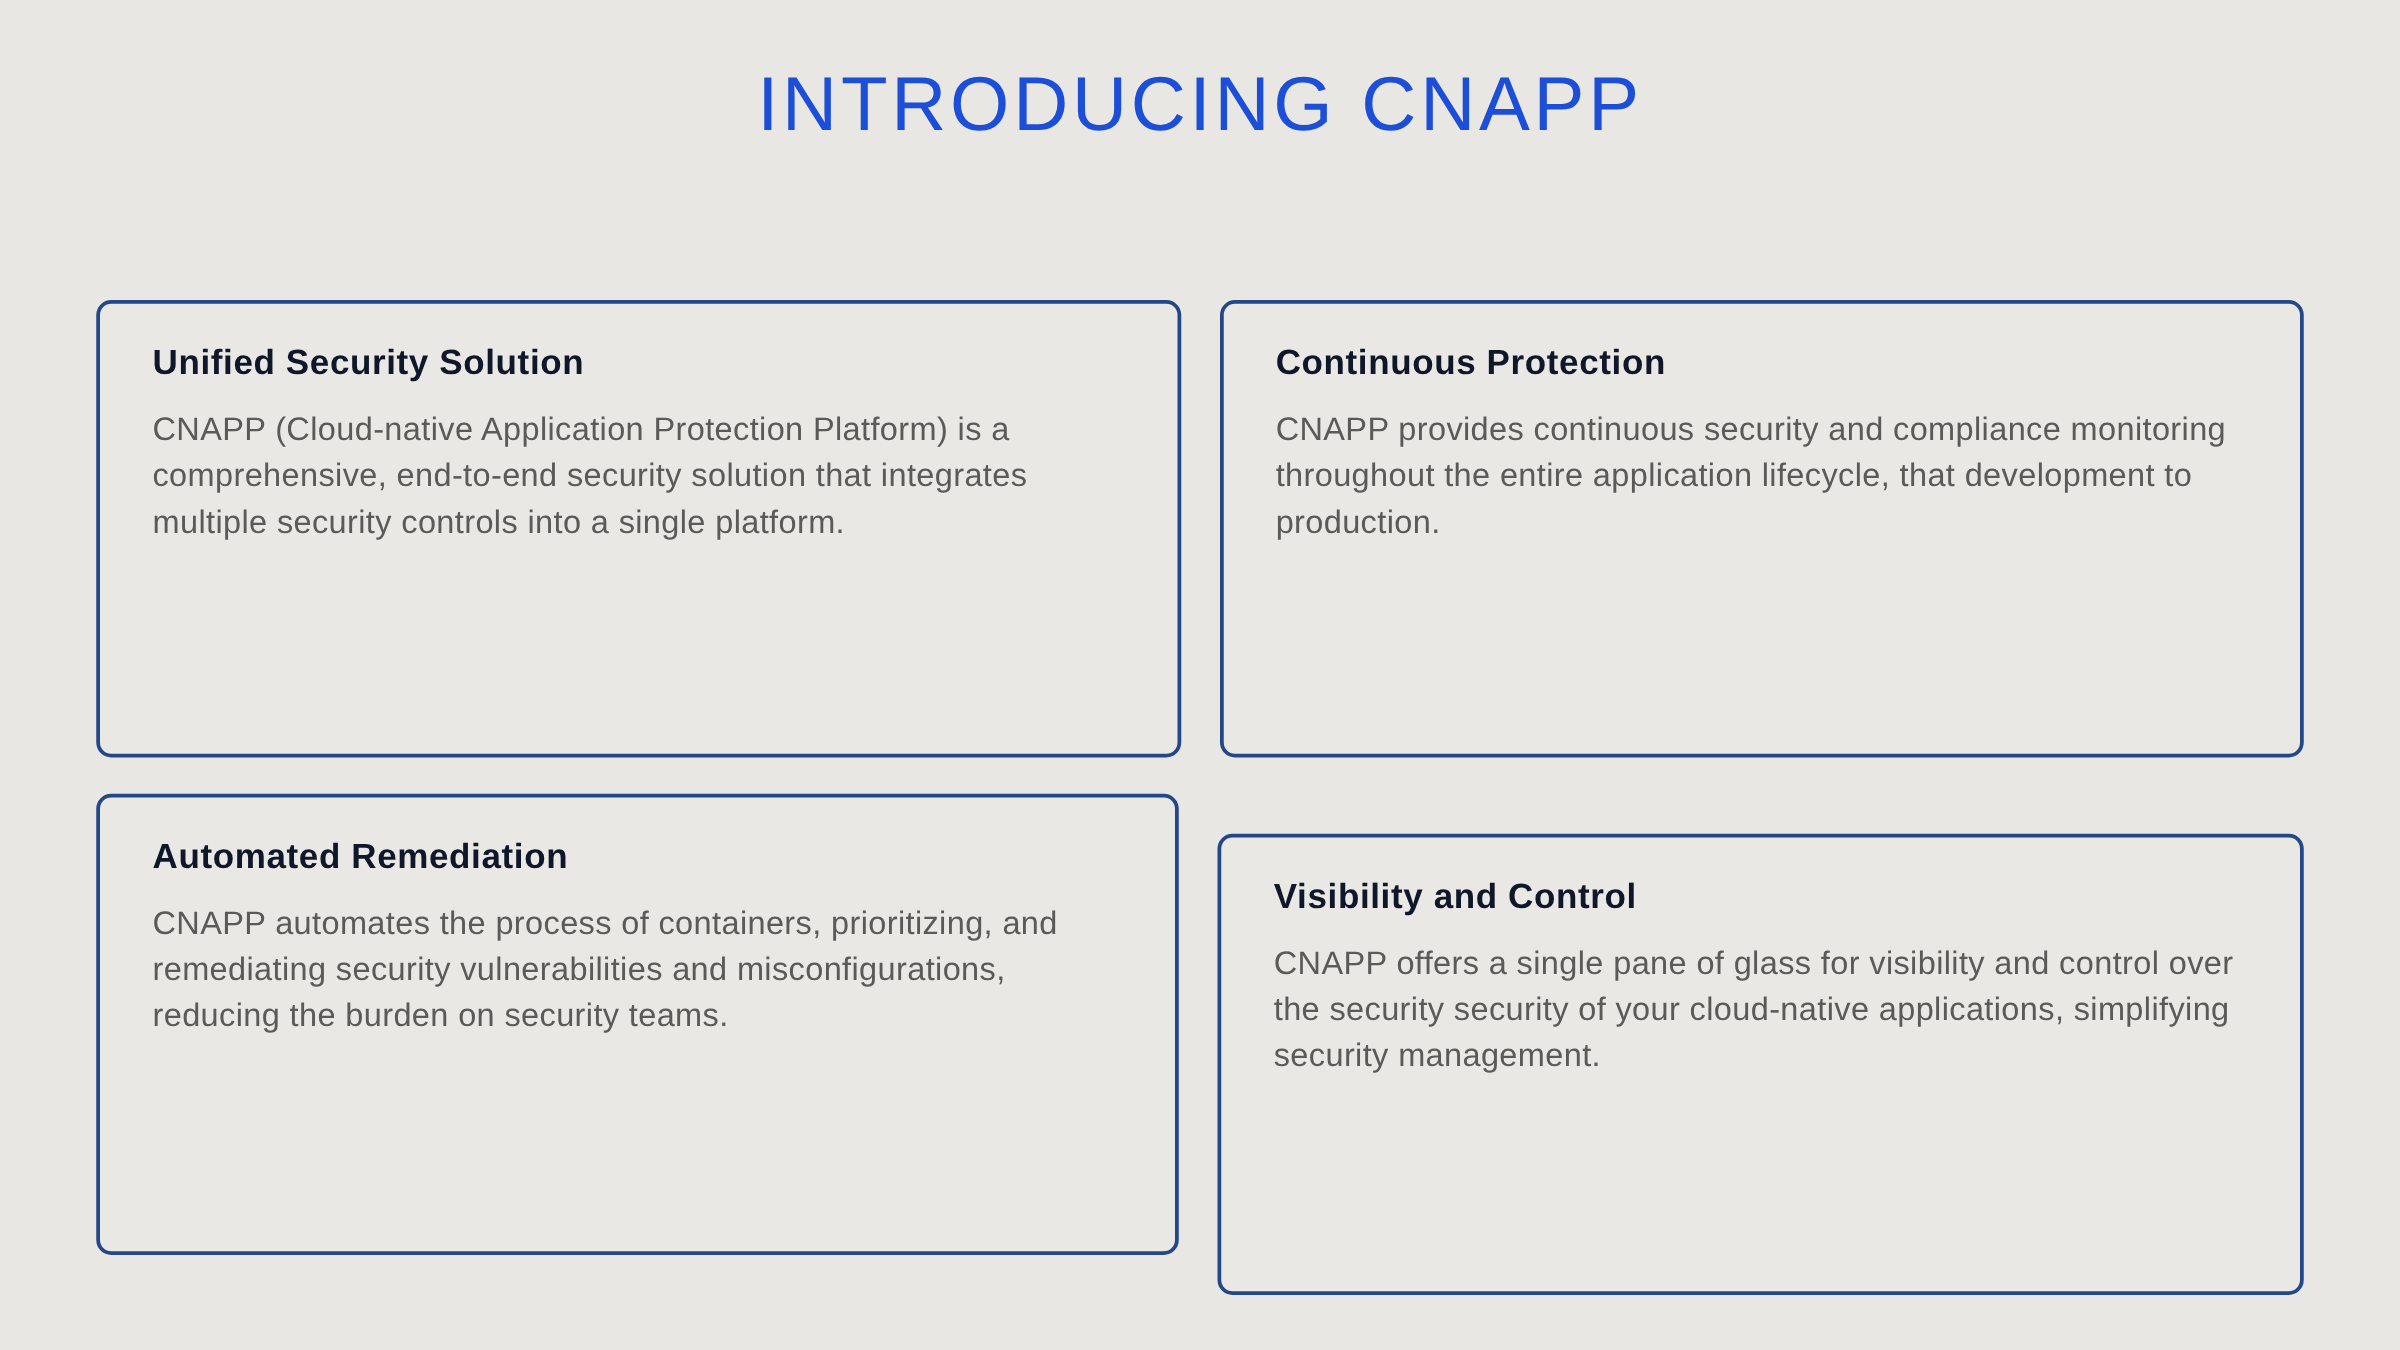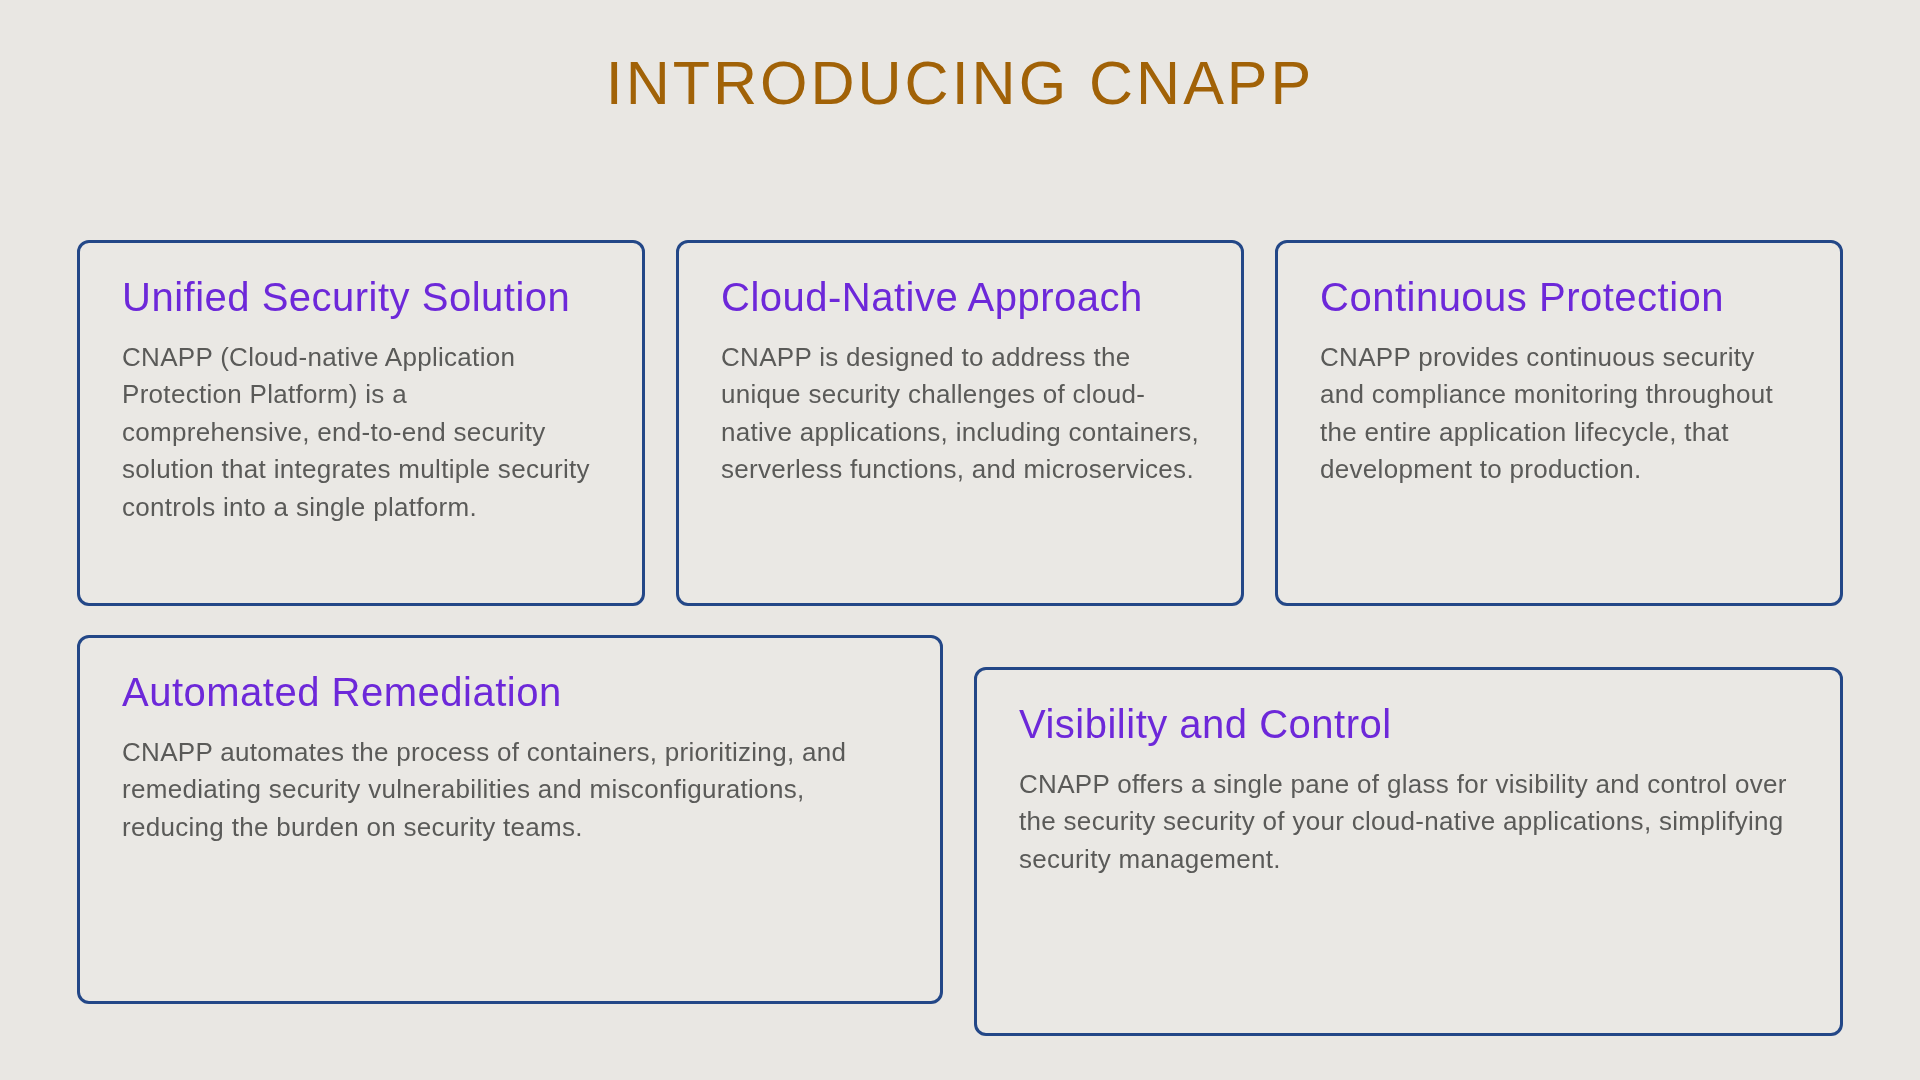--- a/index.html
+++ b/index.html
@@ -17,21 +17,21 @@
   }
   .slide-title {
     position: absolute;
     top: 48px;
     left: 0;
     width: 100%;
     text-align: center;
     font-size: 61px;
     font-weight: 300;
     letter-spacing: 3px;
-    color: #a16207;
+    color: #1d4ed8;
     font-stretch: condensed;
   }
   .cards-row {
     position: absolute;
     left: 77px;
     width: 1766px;
     display: flex;
     gap: 31px;
   }
   .row-1 { top: 240px; height: 366px; }
@@ -42,24 +42,24 @@
     border: 3px solid #234787;
     border-radius: 12px;
     background: #eae8e4;
     padding: 30px 42px 0 42px;
   }
   .row-1 .card { flex: 1 1 0; }
   .row-2 .card-wide-left  { width: 866px; flex: 0 0 auto; }
   .row-2 .card-wide-right { flex: 1 1 0; margin-top: 32px; }
   .card-title {
     margin: 0 0 18px 0;
-    font-size: 40px;
-    font-weight: 400;
+    font-size: 28px;
+    font-weight: 700;
     letter-spacing: 0.5px;
-    color: #6d28d9;
+    color: #0f172a;
     line-height: 1.2;
   }
   .card-body {
     margin: 0;
     font-size: 26px;
     font-weight: 300;
     letter-spacing: 0.3px;
     color: #5a5a58;
     line-height: 1.44;
   }
@@ -71,24 +71,20 @@
 
   <div class="slide-title">INTRODUCING CNAPP</div>
 
   <div class="cards-row row-1">
 
     <div class="card">
       <h2 class="card-title">Unified Security Solution</h2>
       <p class="card-body">CNAPP (Cloud-native Application Protection Platform) is a comprehensive, end-to-end security solution that integrates multiple security controls into a single platform.</p>
     </div>
 
-    <div class="card">
-      <h2 class="card-title">Cloud-Native Approach</h2>
-      <p class="card-body">CNAPP is designed to address the unique security challenges of cloud-native applications, including containers, serverless functions, and microservices.</p>
-    </div>
 
     <div class="card">
       <h2 class="card-title">Continuous Protection</h2>
       <p class="card-body">CNAPP provides continuous security and compliance monitoring throughout the entire application lifecycle, that development to production.</p>
     </div>
 
   </div>
 
   <div class="cards-row row-2">
 

